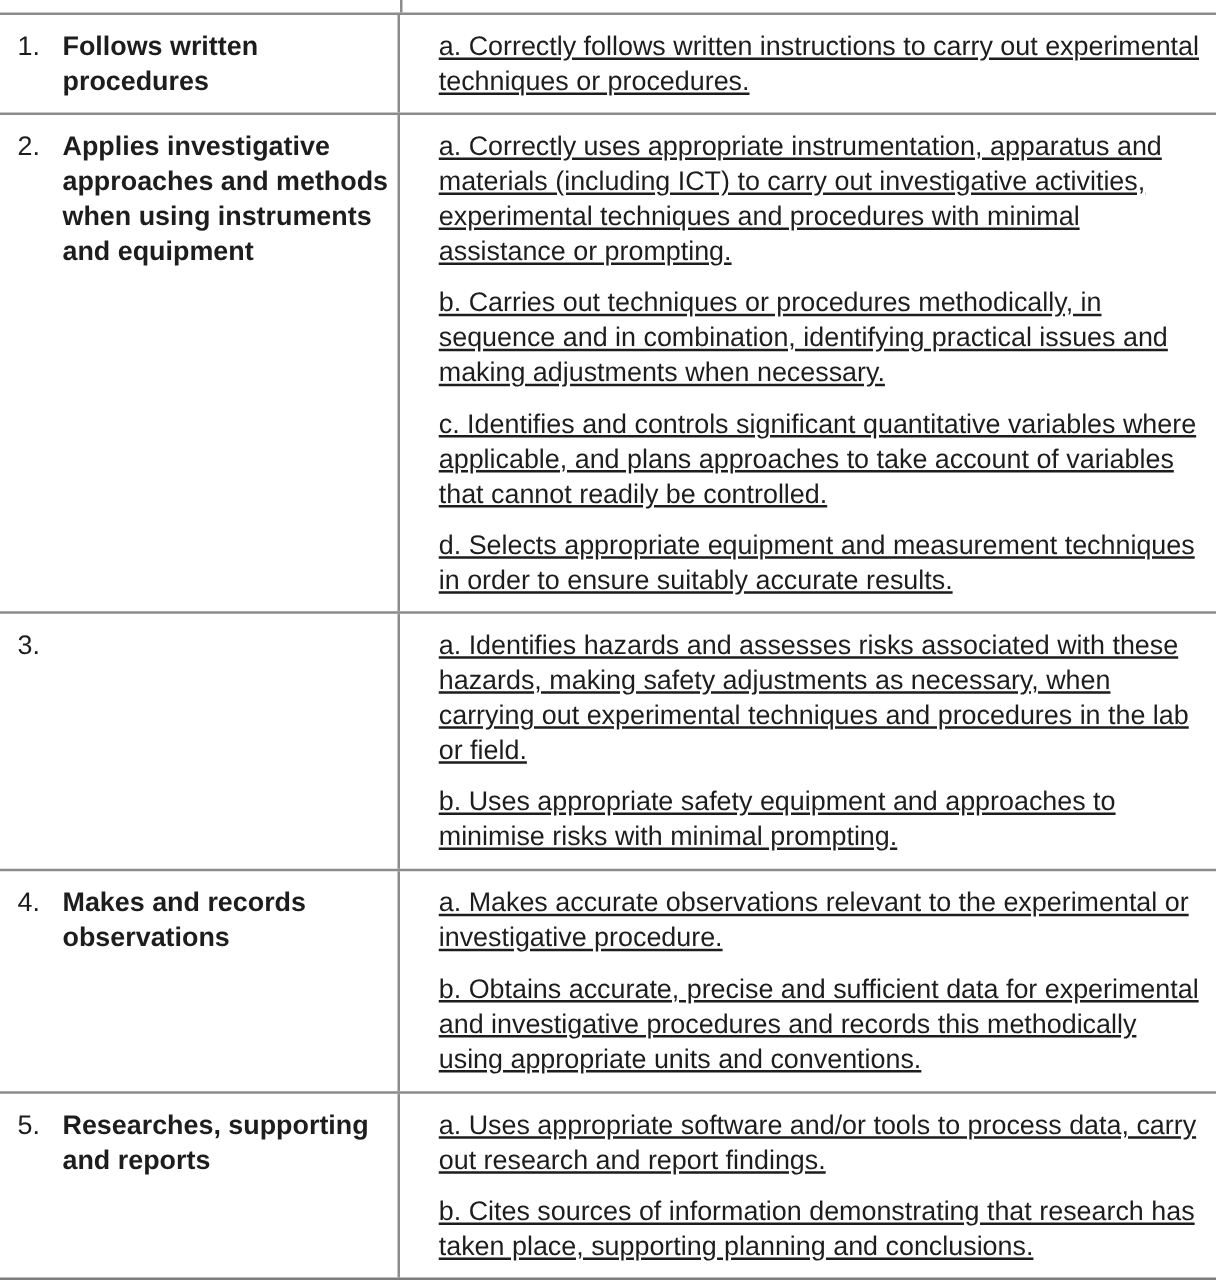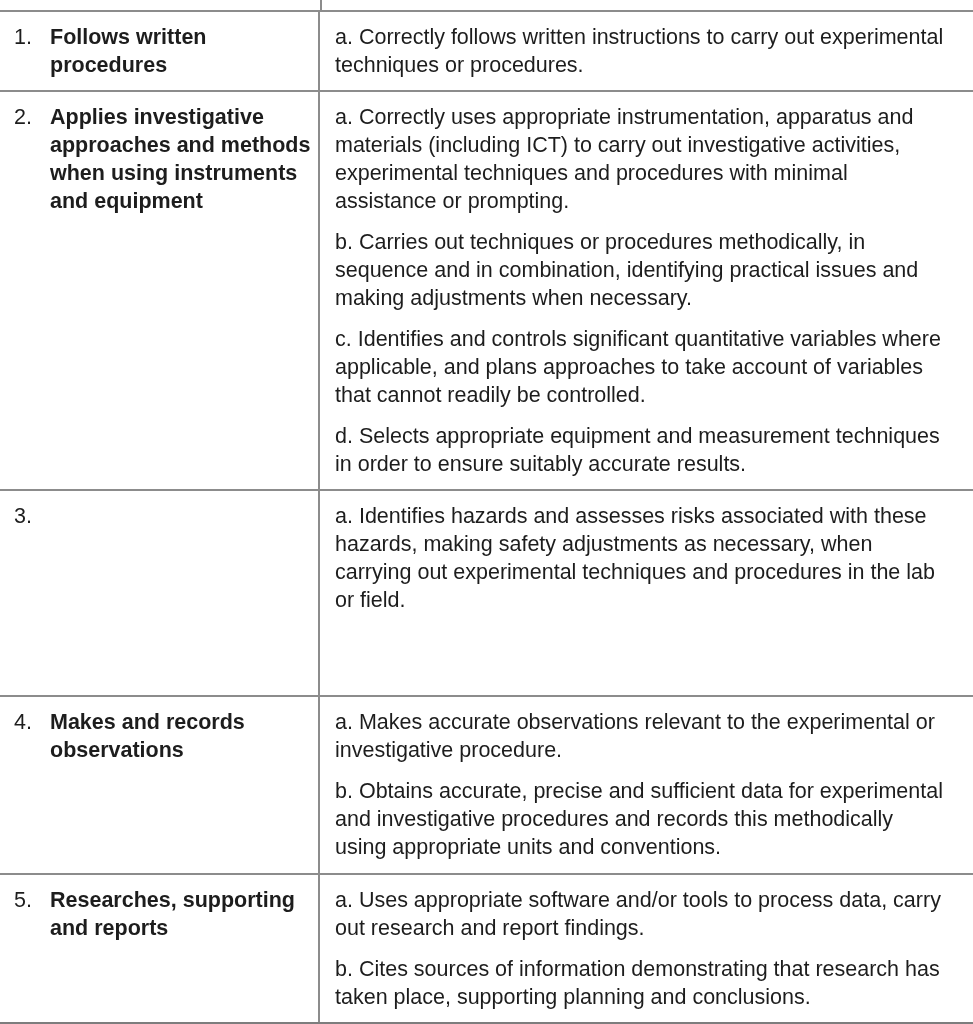--- a/index.html
+++ b/index.html
@@ -62,23 +62,24 @@
   .comp-label {
     width: 262px;
     font-weight: bold;
   }
   .cell-right {
     flex: 1;
     box-sizing: border-box;
     padding: 11px 8px 11px 15px;
   }
   .cell-right p {
-    margin: 0 0 13px 0;
+    margin: 0 0 13px 16px;
     width: 615px;
     max-width: 615px;
+    text-decoration: underline;
   }
   .cell-right p:last-child {
     margin-bottom: 0;
   }
 </style>
 </head>
 <body>
 
 <div class="page">
   <div class="top-strip">
@@ -107,20 +108,21 @@
           <p>d. Selects appropriate equipment and measurement techniques in order to ensure suitably accurate results.</p>
         </div>
   </div>
 
   <div class="trow">
     <div class="cell-left">
       <span class="comp-num">3.</span>
     </div>
     <div class="cell-right">
           <p>a. Identifies hazards and assesses risks associated with these hazards, making safety adjustments as necessary, when carrying out experimental techniques and procedures in the lab or field.</p>
+          <p>b. Uses appropriate safety equipment and approaches to minimise risks with minimal prompting.</p>
         </div>
   </div>
 
   <div class="trow">
     <div class="cell-left">
       <span class="comp-num">4.</span>
       <span class="comp-label">Makes and records observations</span>
     </div>
     <div class="cell-right">
           <p>a. Makes accurate observations relevant to the experimental or investigative procedure.</p>

